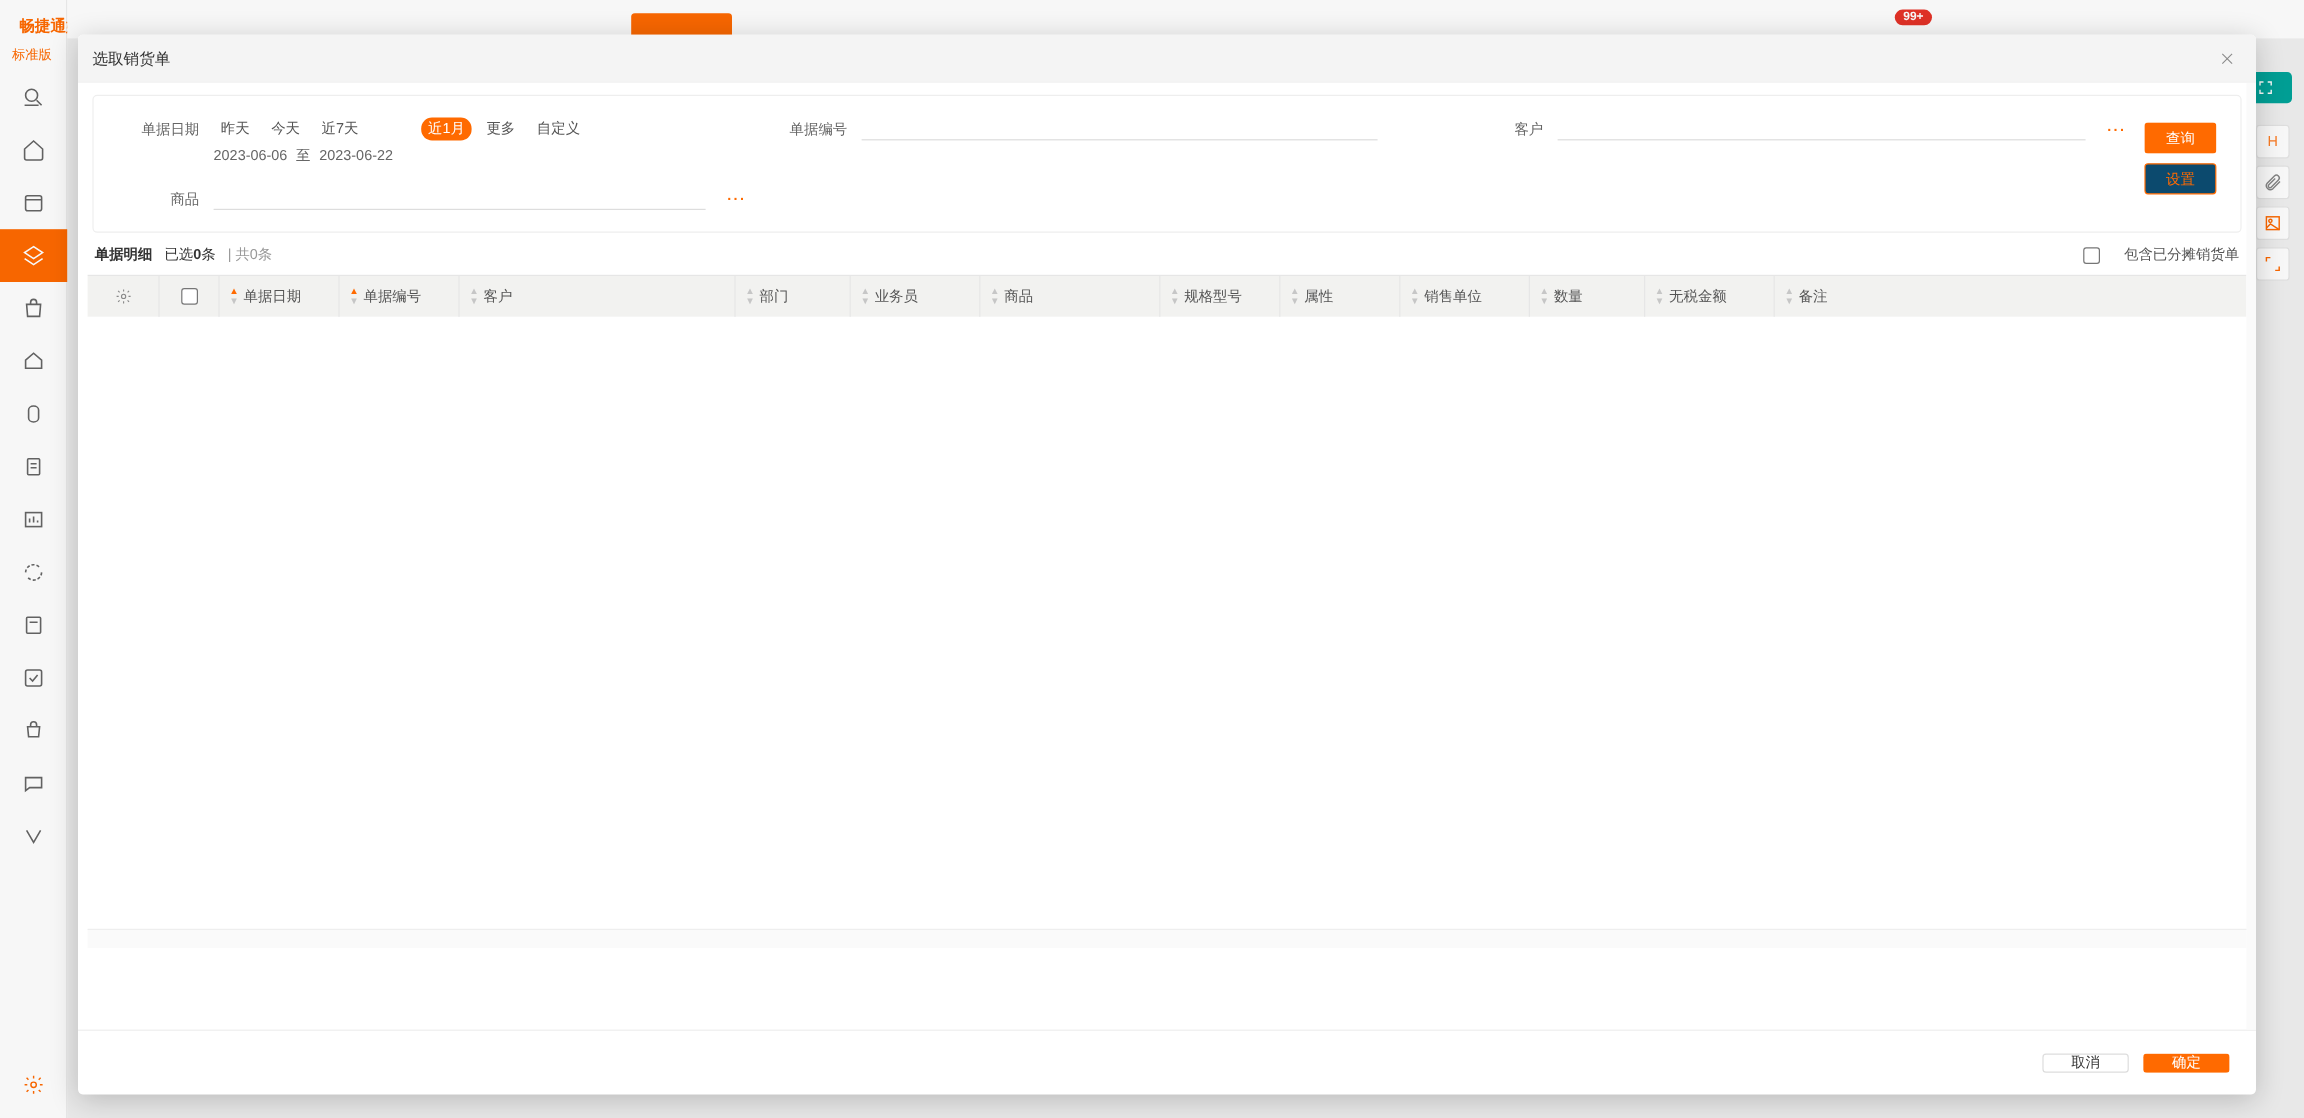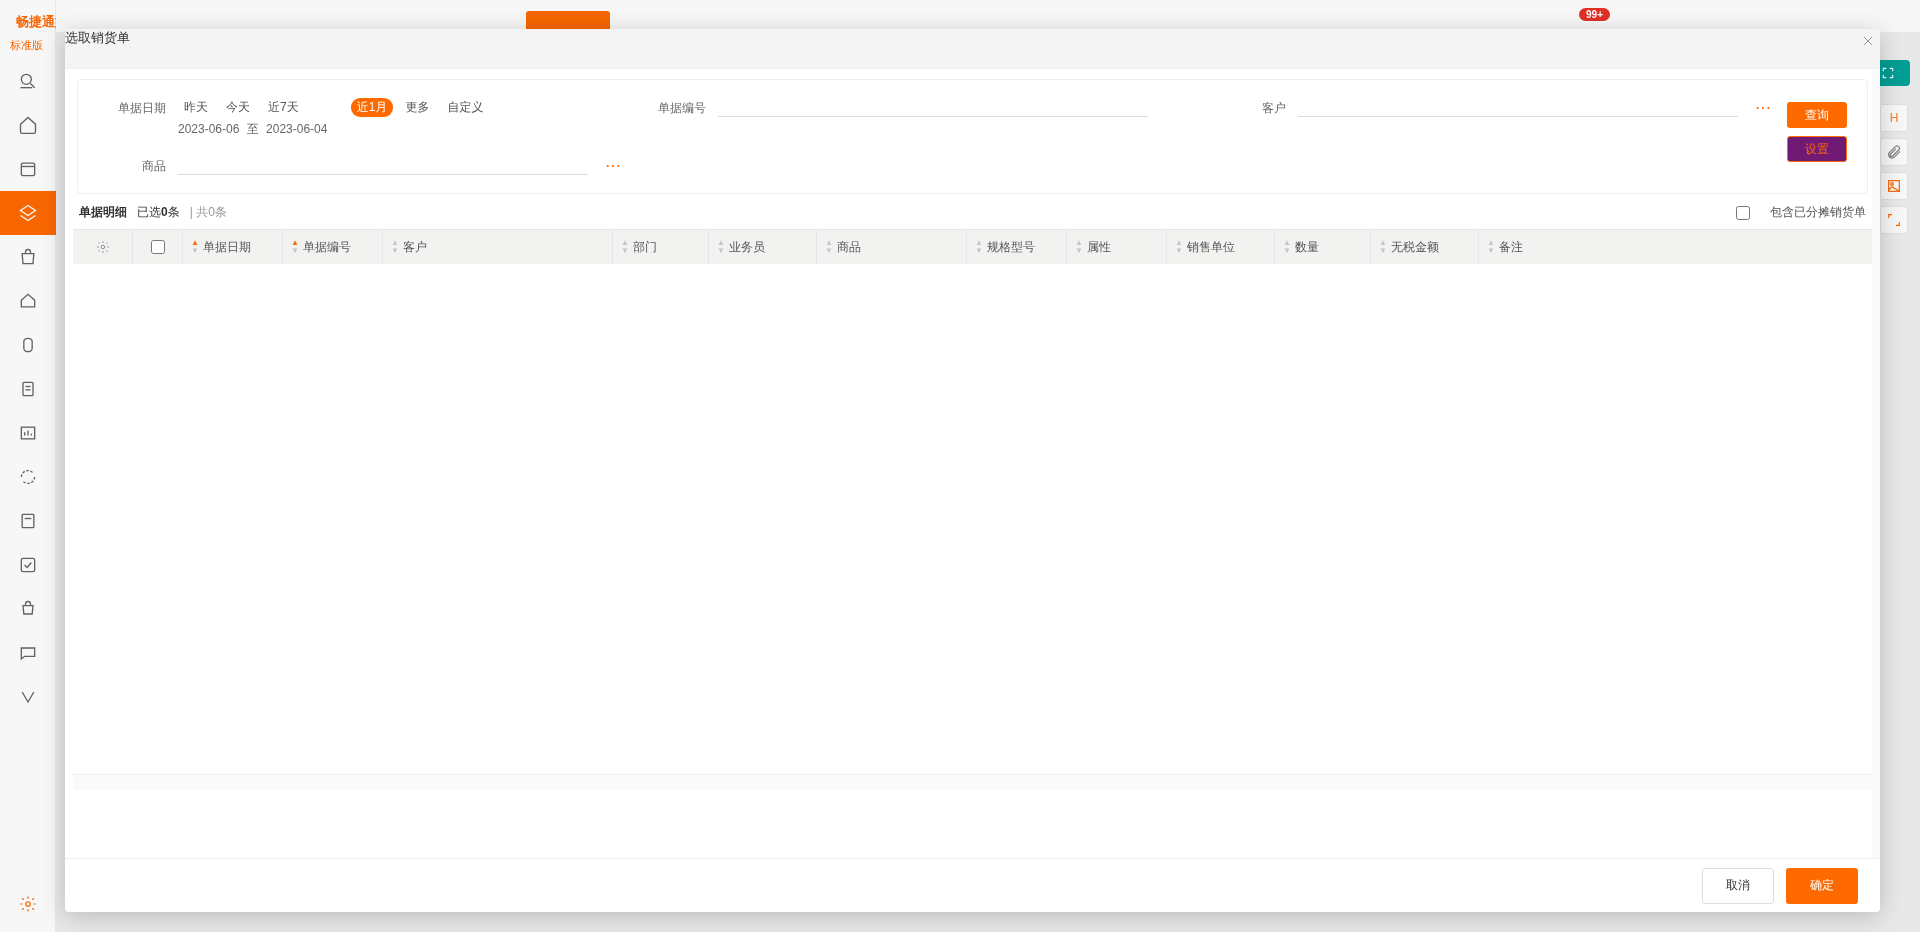--- a/index.html
+++ b/index.html
@@ -20,21 +20,21 @@
     .bg-accent-btn { position: absolute; left: 470px; top: 11px; width: 84px; height: 24px; background: #ff6a00; border-radius: 3px; }
     .bg-teal-btn { position: absolute; right: 10px; top: 60px; width: 44px; height: 26px; background: #00a499; border-radius: 4px; display:flex; align-items:center; justify-content:center; color:#fff; }
     .bg-teal-btn2 { position: absolute; right: 58px; top: 60px; width: 26px; height: 26px; background: #00a499; border-radius: 4px; display:flex;align-items:center;justify-content:center;color:#fff; }
     .bg-right-tools { position: absolute; right: 6px; top: 98px; width: 40px; }
     .bg-right-tool { width: 28px; height: 28px; background: #fff; border: 1px solid #e6e6e6; border-radius: 3px; margin: 6px auto; display:flex;align-items:center;justify-content:center;color:#ff7f27; }
 
     
     .modal-overlay { position: absolute; inset: 0; background: rgba(0,0,0,0.03); z-index: 5; }
     .modal { position: absolute; top: 29px; left: 65px; right: 40px; bottom: 20px; background: #fff; border-radius: 4px; box-shadow: 0 4px 24px rgba(0,0,0,0.2); z-index: 10; display: flex; flex-direction: column; }
 
-    .modal-header { height: 40px; background: #f4f4f4; border-radius: 4px 4px 0 0; display: flex; padding: 0 0; justify-content: space-between; border-bottom: 1px solid #eee; }
+    .modal-header { height: 40px; background: #f4f4f4; border-radius: 4px 4px 0 0; display: flex; align-items: center; padding: 0 12px; justify-content: space-between; border-bottom: 1px solid #eee; }
     .modal-title { font-size: 13px; color: #333; }
     .close-btn { width: 24px; height: 24px; display: flex; align-items: center; justify-content: center; color: #888; cursor: pointer; }
     .close-btn svg { width: 14px; height: 14px; stroke: currentColor; stroke-width: 1.5; fill: none; }
 
     .modal-body { flex: 1; overflow: auto; padding: 0 8px; position: relative; }
     .modal-body-scroll { position: absolute; right: 0; top: 0; bottom: 0; width: 8px; background: #fafafa; }
     .filter-card { border: 1px solid #eee; border-radius: 4px; margin: 10px 4px 0; padding: 18px 30px 0; position: relative; }
     .filter-row { display: flex; align-items: flex-start; gap: 40px; margin-bottom: 18px; }
     .filter-group { display: flex; align-items: flex-start; gap: 12px; }
     .filter-label { width: 58px; text-align: right; color: #666; padding-top: 2px; white-space: nowrap; }
@@ -44,21 +44,21 @@
     .date-range { color: #666; margin-top: 4px; white-space: nowrap; }
     .date-sep { margin: 0 4px; }
     .text-input { border: none; border-bottom: 1px solid #ddd; outline: none; background: transparent; padding: 2px 2px; font-size: 12px; }
     .input-order { width: 430px; }
     .input-customer { width: 440px; }
     .input-product { width: 410px; }
     .more-dots { color: #ff6a00; padding: 0 6px; cursor: pointer; font-weight: bold; letter-spacing: 2px; }
     .filter-actions { position: absolute; right: 20px; top: 22px; display: flex; flex-direction: column; gap: 8px; align-items: flex-start; }
     .btn { height: 26px; min-width: 60px; padding: 0 14px; border-radius: 3px; font-size: 12px; display: inline-flex; align-items: center; justify-content: center; cursor: pointer; border: 1px solid transparent; }
     .btn-primary { background: #ff6a00; color: #fff; }
-    .btn-outline-orange { background: #701a75; color: #ff6a00; border-color: #ff6a00; }
+    .btn-outline-orange { background: #0c4a6e; color: #ff6a00; border-color: #ff6a00; }
     .collapse-bar { height: 22px; background: #f7f7f7; margin: 0 auto; width: 120px; border-radius: 3px 3px 0 0; display: flex; align-items: center; justify-content: center; color: #888; gap: 4px; cursor: pointer; border: 1px solid #eee; border-bottom: none; position: relative; top: 1px; }
     .collapse-bar svg { width: 10px; height: 10px; stroke: currentColor; fill: none; stroke-width: 1.5; }
 
     .list-header { display: flex; align-items: center; justify-content: space-between; padding: 10px 6px 8px; }
     .list-header-left { display: flex; align-items: baseline; gap: 10px; color: #333; }
     .list-title { font-weight: bold; }
     .selected-count { color: #333; }
     .total-count { color: #999; }
     .include-split { display: flex; align-items: center; gap: 20px; color: #555; }
 
@@ -72,21 +72,21 @@
     .sort-icons .up.active { color: #ff6a00; }
     .w-date { width: 100px; } .w-order { width: 100px; } .w-customer { width: 230px; }
     .w-dept { width: 96px; } .w-person { width: 108px; } .w-product { width: 150px; }
     .w-spec { width: 100px; } .w-attr { width: 100px; } .w-unit { width: 108px; }
     .w-qty { width: 96px; } .w-amt { width: 108px; } .w-remark { flex: 1; }
     .table-body { height: 510px; overflow: auto; background: #fff; }
     .hscroll { height: 16px; border-top: 1px solid #eee; background: #fafafa; position: relative; }
 
     .modal-footer { height: 54px; border-top: 1px solid #eee; display: flex; align-items: center; justify-content: flex-end; gap: 12px; padding: 0 22px; }
     .btn-default { background: #fff; border: 1px solid #ddd; color: #333; }
-    .btn-lg { height: 36px; min-width: 72px; padding: 0 4px; }
+    .btn-lg { height: 16px; min-width: 72px; padding: 0 4px; }
 
     input[type=checkbox] { width: 14px; height: 14px; accent-color: #ff6a00; }
   </style>
 </head>
 <body>
 
 <div class="bg-sidebar">
   <div class="bg-logo">
     <div class="bg-logo-icon"></div>
     <div class="bg-logo-text">畅捷通好生意</div>
@@ -249,21 +249,21 @@
               <span class="date-chip">昨天</span>
               <span class="date-chip">今天</span>
               <span class="date-chip">近7天</span>
               <span class="date-chip active">近1月</span>
               <span class="date-chip">更多</span>
               <span class="date-chip">自定义</span>
             </div>
             <div class="date-range">
               <span>2023-06-06</span>
               <span class="date-sep">至</span>
-              <span>2023-06-04</span>
+              <span>2023-06-22</span>
             </div>
           </div>
         </div>
 
         <div class="filter-group" style="flex:0 0 540px;">
           <div class="filter-label">单据编号</div>
           <input class="text-input input-order" style="">
         </div>
 
         <div class="filter-group">

